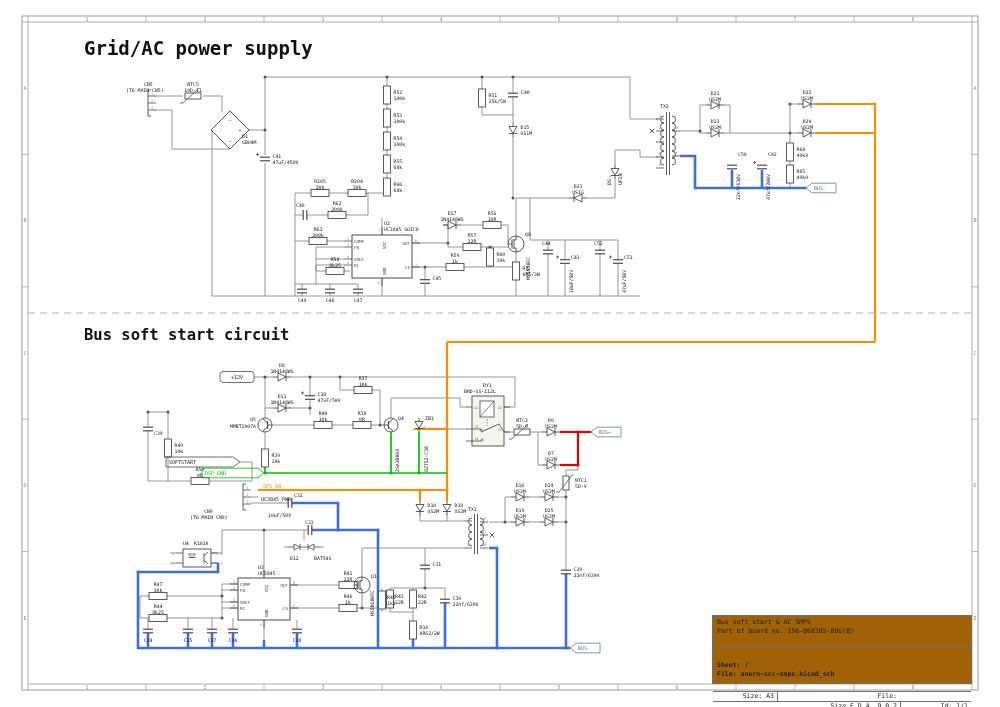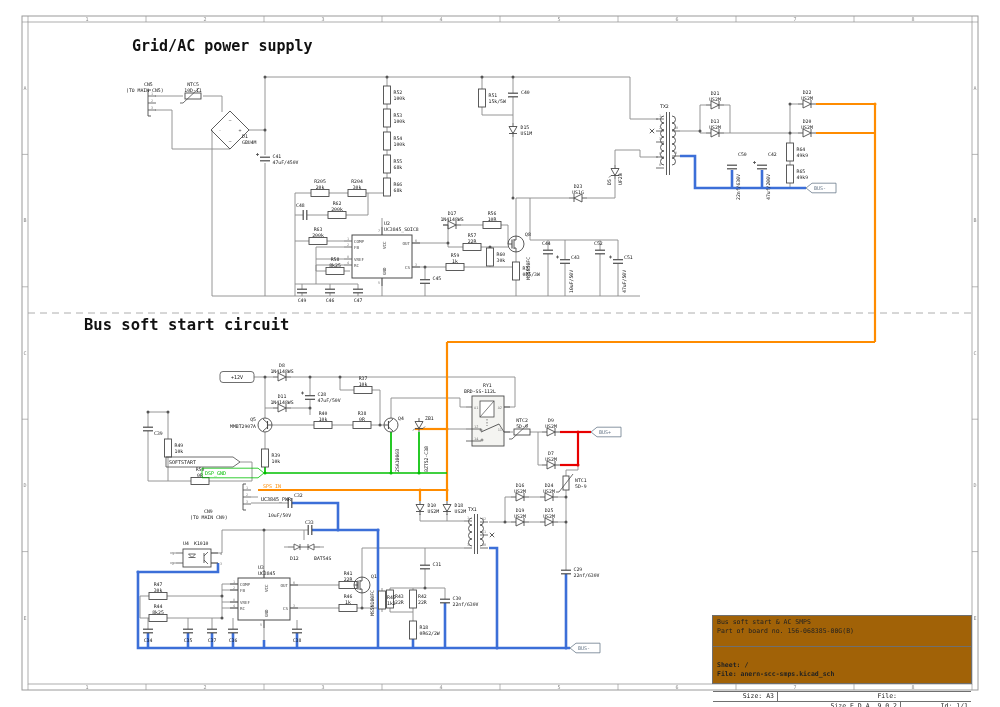--- a/index.html
+++ b/index.html
@@ -1,21 +1,21 @@
 <!DOCTYPE html>
 <html><head>
 <meta charset="utf-8">
 <style>
   html,body{margin:0;padding:0;background:#e8e8e8;}
   .page{position:relative;width:1000px;height:707px;background:#ffffff;overflow:hidden;
         font-family:"DejaVu Sans Mono", monospace;}
   svg{position:absolute;left:0;top:0;}
   .heading{position:absolute;font-weight:bold;color:#111;white-space:nowrap;}
-  #h1{left:84px;top:37px;font-size:15px;margin-left:48px;}
-  #h2{left:84px;top:316px;font-size:15.5px;}
+  #h1{left:84px;top:37px;font-size:19px;}
+  #h2{left:84px;top:326px;font-size:15.5px;}
   .tb{position:absolute;left:712px;top:615px;width:260px;height:69px;border:1px solid #6f6f6f;
       font-size:6.5px;color:#222;background:#a16207;box-sizing:border-box;line-height:1.45;}
   .tb .r1{height:26px;padding:2px 4px;}
   .tb .r2{border-top:1px solid #6f6f6f;height:16px;padding:14px 4px;font-weight:bold;}
   .tb .r3{border-top:1px solid #6f6f6f;height:12px;padding:1px 4px;font-size:8px;font-weight:bold;font-style:italic;}
   .tb .r4,.tb .r5{border-top:1px solid #6f6f6f;display:flex;height:9px;line-height:8px;text-align:right;}
   .tb .cell{padding:0 3px;overflow:hidden;white-space:nowrap;}
   .tb .c-size{width:58px;}
   .tb .c-date{flex:1;border-left:1px solid #6f6f6f;}
   .tb .c-rev{width:64px;border-left:1px solid #6f6f6f;font-weight:bold;margin-top:32px;}

